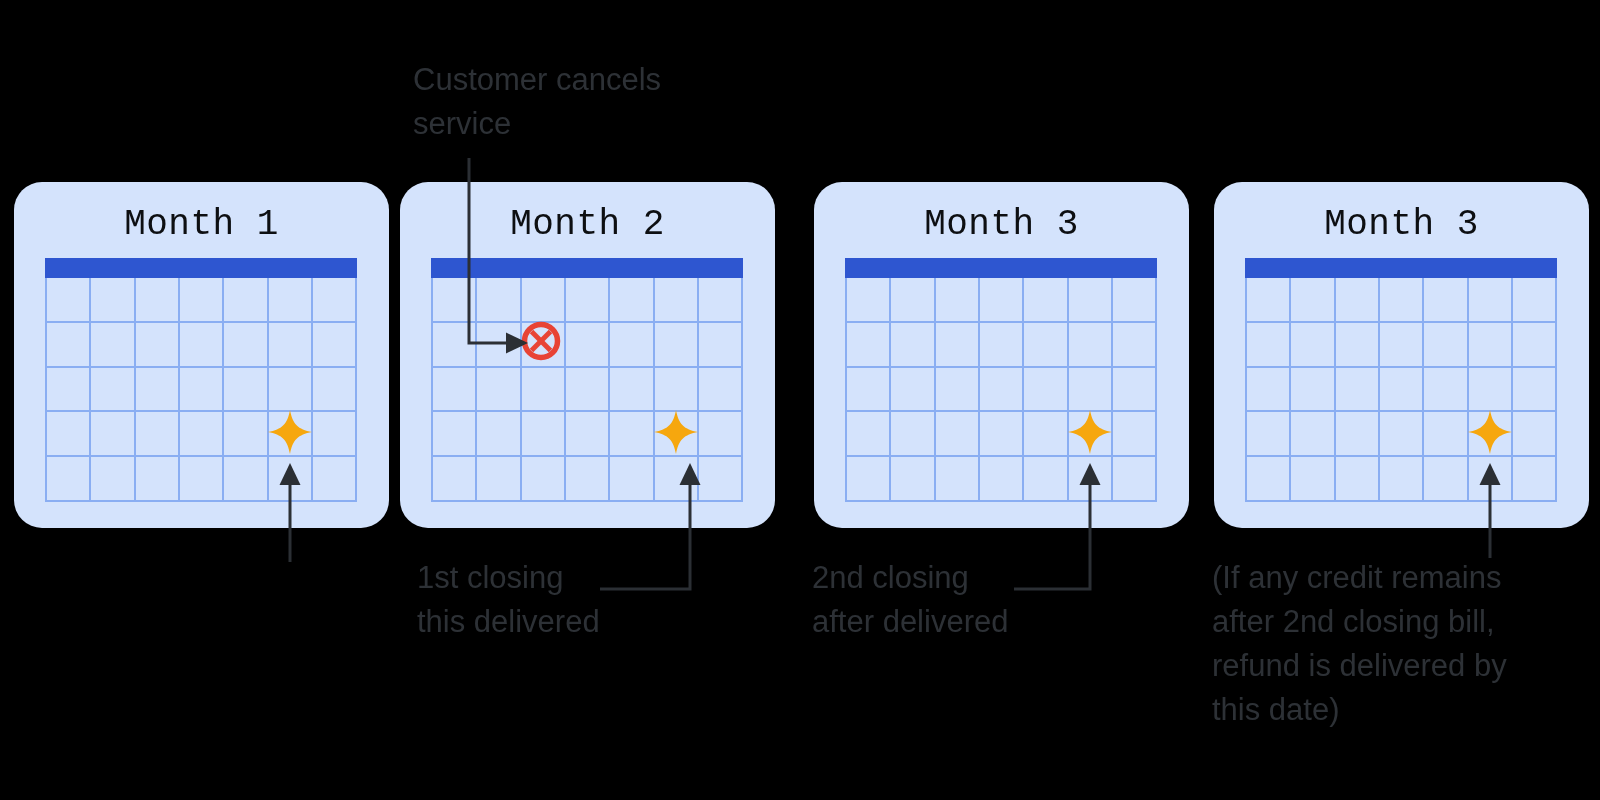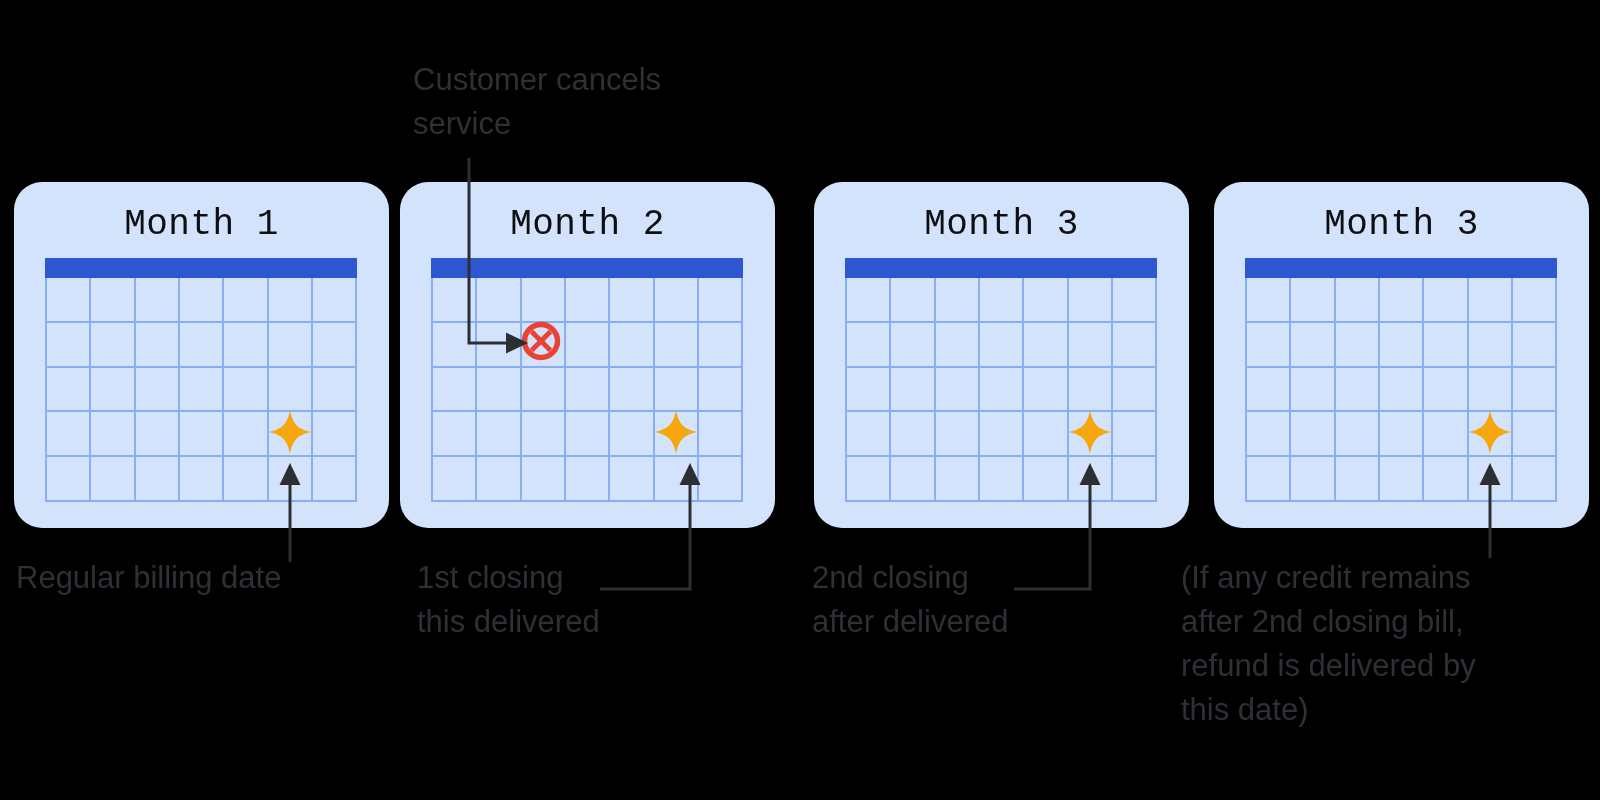--- a/index.html
+++ b/index.html
@@ -29,21 +29,21 @@
   .star{position:absolute;left:253px;top:227px;width:46px;height:46px;}
   .cancel{position:absolute;left:119px;top:137px;width:44px;height:44px;}
   .note{
     position:absolute;left:413px;top:58px;
     font-size:31px;font-weight:500;line-height:44px;color:#2d3136;white-space:pre-line;
   }
   .label{
     position:absolute;top:556px;
     font-size:31px;font-weight:500;line-height:44px;color:#2d3136;white-space:pre-line;
   }
-  .label-1{left:16px}.label-2{left:417px}.label-3{left:812px}.label-4{left:1181px;width:340px}
+  .label-1{left:16px}.label-2{left:417px}.label-3{left:812px}.label-4{left:1212px;width:340px}
   .arrow{position:absolute;}
 </style>
 </head>
 <body>
 
 <div class="canvas">
 
   <div class="card card-1">
     <div class="month-title">Month 1</div>
     <div class="cal-bar"></div>
@@ -106,21 +106,20 @@
   <svg class="arrow" style="left:1012px;top:460px;" width="90" height="132" viewBox="0 0 90 132">
     <polyline points="2,129 78,129 78,20" fill="none" stroke="#2b2f34" stroke-width="3"></polyline>
     <polygon points="78,3 67.5,25 88.5,25" fill="#2b2f34"></polygon>
   </svg>
 
   <svg class="arrow" style="left:1477px;top:460px;" width="26" height="100" viewBox="0 0 26 100">
     <line x1="13" y1="20" x2="13" y2="98" stroke="#2b2f34" stroke-width="3"></line>
     <polygon points="13,3 2.5,25 23.5,25" fill="#2b2f34"></polygon>
   </svg>
 
-  <div class="label label-1">Regular billing date</div>
   <div class="label label-2">1st closing
 this delivered</div>
   <div class="label label-3">2nd closing
 after delivered</div>
   <div class="label label-4">(If any credit remains
 after 2nd closing bill,
 refund is delivered by
 this date)</div>
 
 </div>

